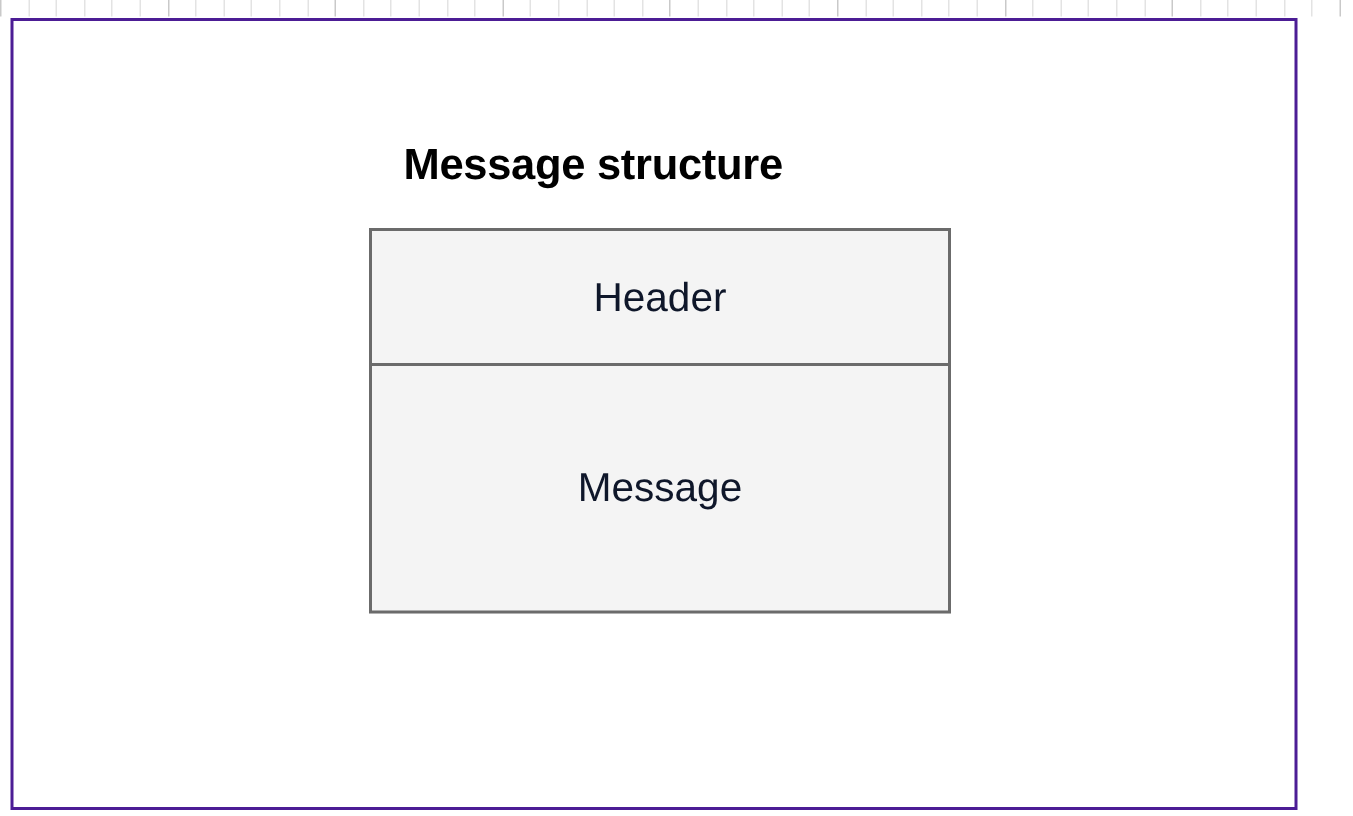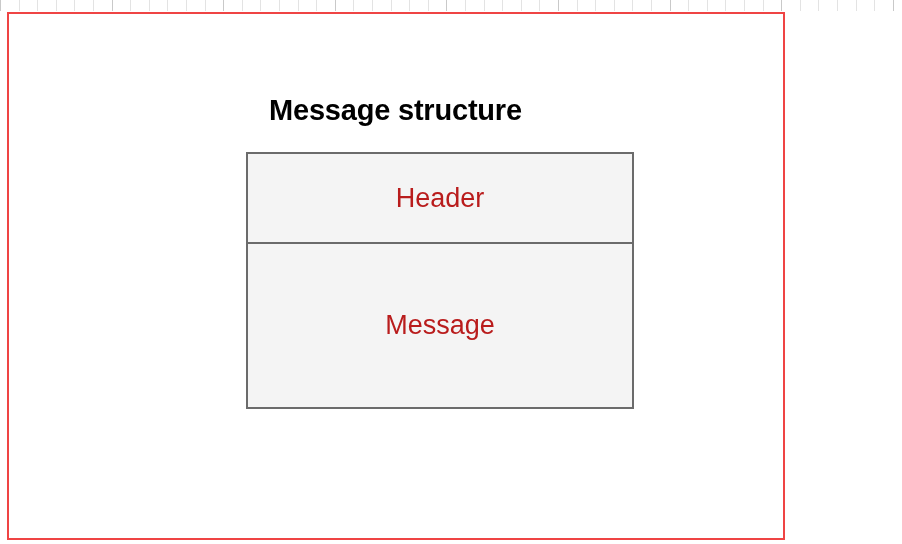--- a/index.html
+++ b/index.html
@@ -33,23 +33,23 @@
   }
   #ruler .tick.major {
     background: #c9c9c9;
   }
 
   
   #page-frame {
     position: absolute;
     left: 7px;
     top: 12px;
-    width: 778px;
+    width: 858px;
     height: 528px;
-    border: 2px solid #ef4444;
+    border: 2px solid #4c1d95;
     background: #ffffff;
     box-sizing: border-box;
   }
 
   
   #diagram {
     position: absolute;
     left: 230px;
     top: 68px;
     width: 390px;
@@ -73,21 +73,21 @@
     width: 388px;
     border: 2px solid #6b6b6b;
     background: #f4f4f4;
     box-sizing: border-box;
     display: flex;
     align-items: center;
     justify-content: center;
   }
   .msg-box .box-label {
     font-size: 27px;
-    color: #b91c1c;
+    color: #0f172a;
     line-height: 1;
   }
 
   #box-header {
     top: 70px;
     height: 92px;
   }
   #box-payload {
     top: 160px;
     height: 167px;

